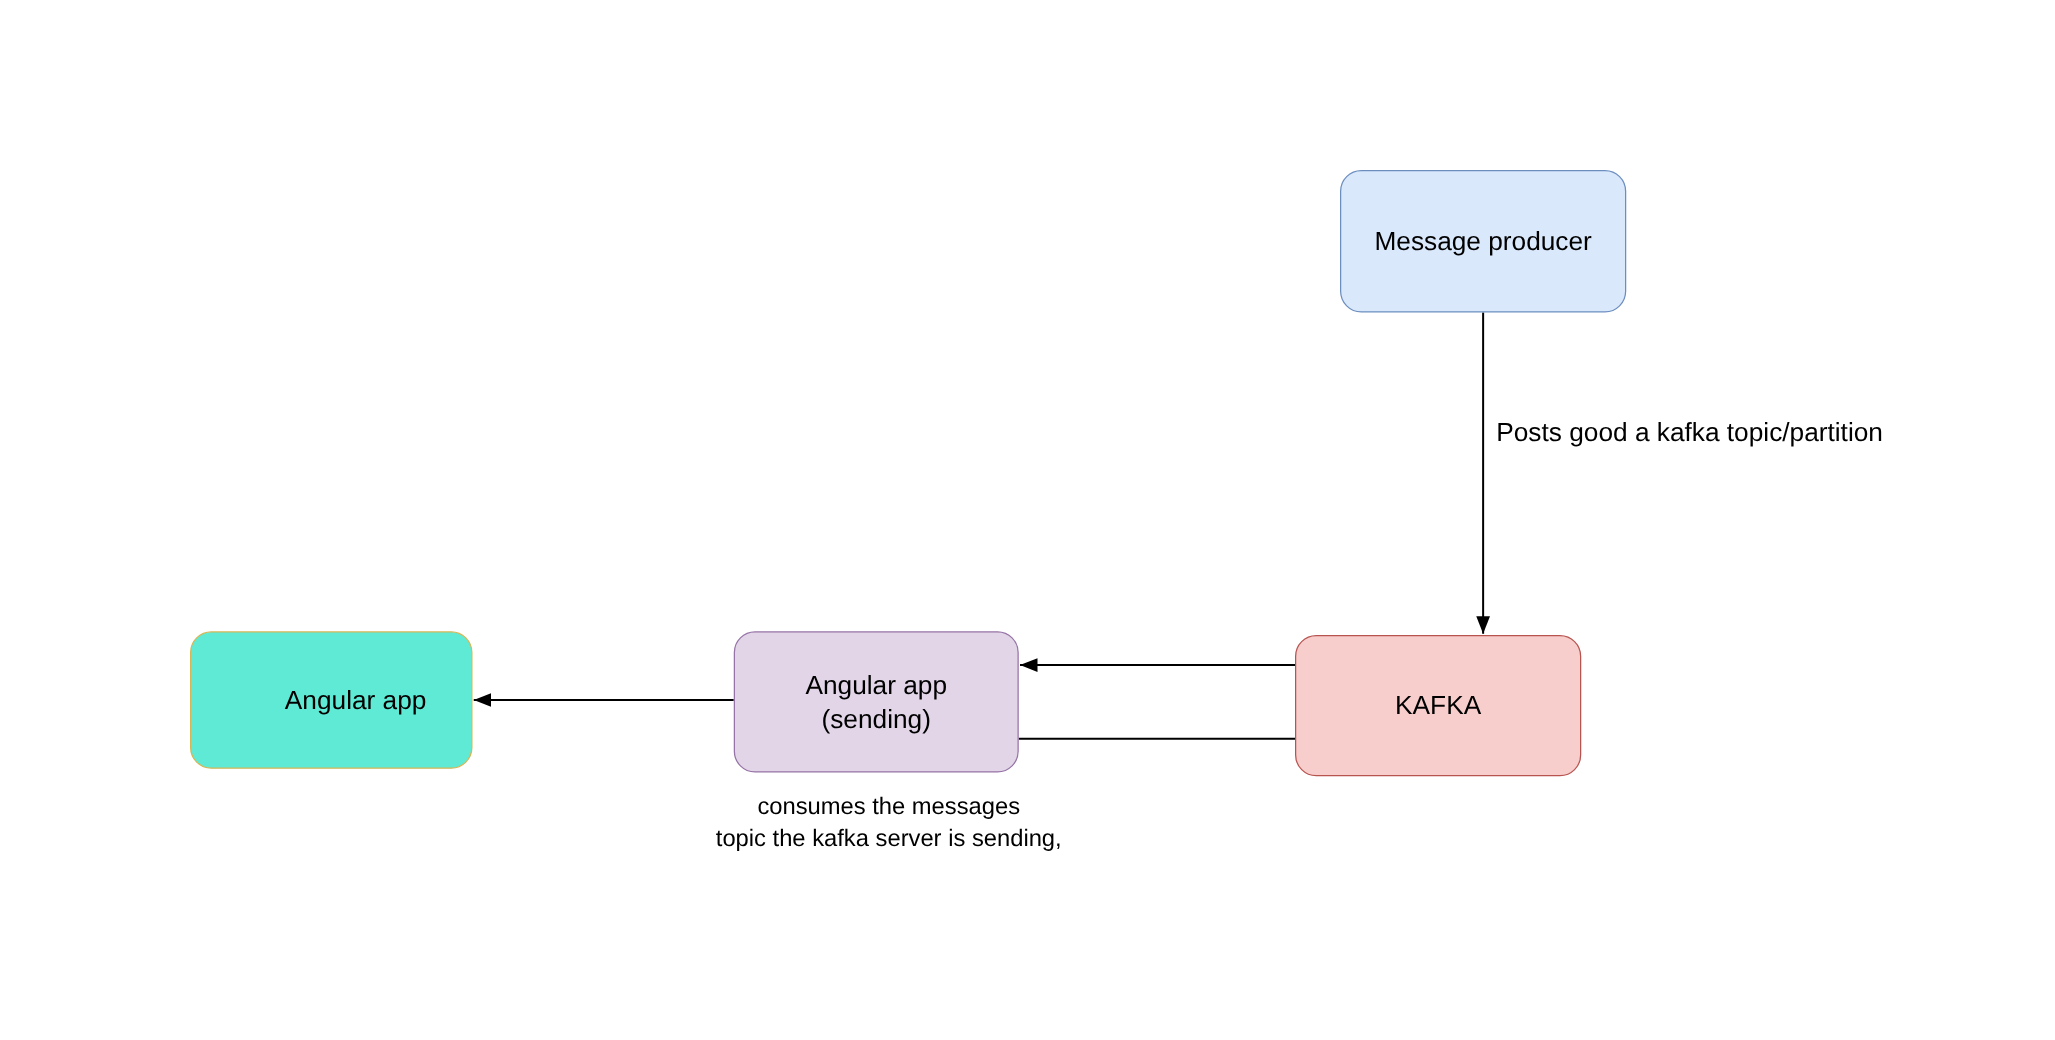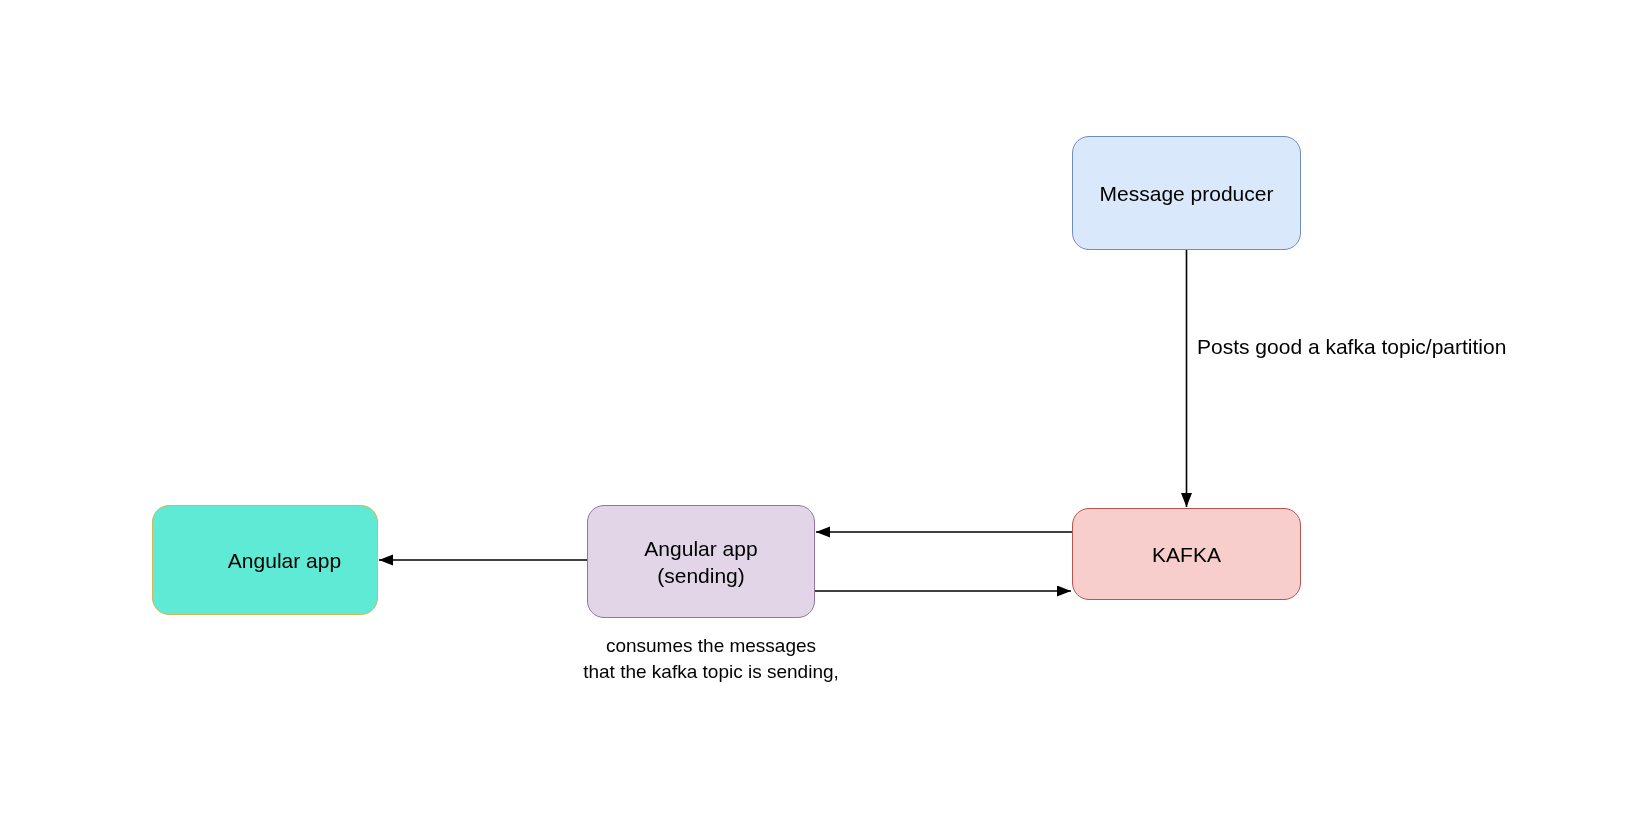--- a/index.html
+++ b/index.html
@@ -30,21 +30,21 @@
     border: 1.6px solid #666;
     border-radius: 17px;
     display: flex;
     align-items: center;
     justify-content: center;
     text-align: center;
     font-size: 21px;
     line-height: 27px;
   }
   .node-message-producer { left: 1072px; top: 136px; width: 229px; height: 114px; }
-  .node-kafka            { left: 1072px; top: 508px; width: 229px; height: 92px; }
+  .node-kafka            { left: 1036px; top: 508px; width: 229px; height: 113px; }
   .node-spring-app       { left: 587px;  top: 505px; width: 228px; height: 113px; }
   .node-angular-app      { left: 152px;  top: 505px; width: 226px; height: 110px; }
   .edge-label {
     position: absolute;
     left: 1197px;
     top: 334px;
     font-size: 21px;
     line-height: 25px;
     white-space: nowrap;
   }
@@ -95,16 +95,16 @@
   </div>
 
   <div class="node node-angular-app" style="background: #5eead4; border-color: rgb(214, 182, 86); padding-left: 39px;">
     <span>Angular app</span>
   </div>
 
   <div class="edge-label">Posts good a kafka topic/partition</div>
 
   <div class="caption">
     <div>consumes the messages</div>
-    <div>that the kafka topic is sending,</div>
+    <div>topic the kafka server is sending,</div>
   </div>
 
 </div>
 
 </body></html>

